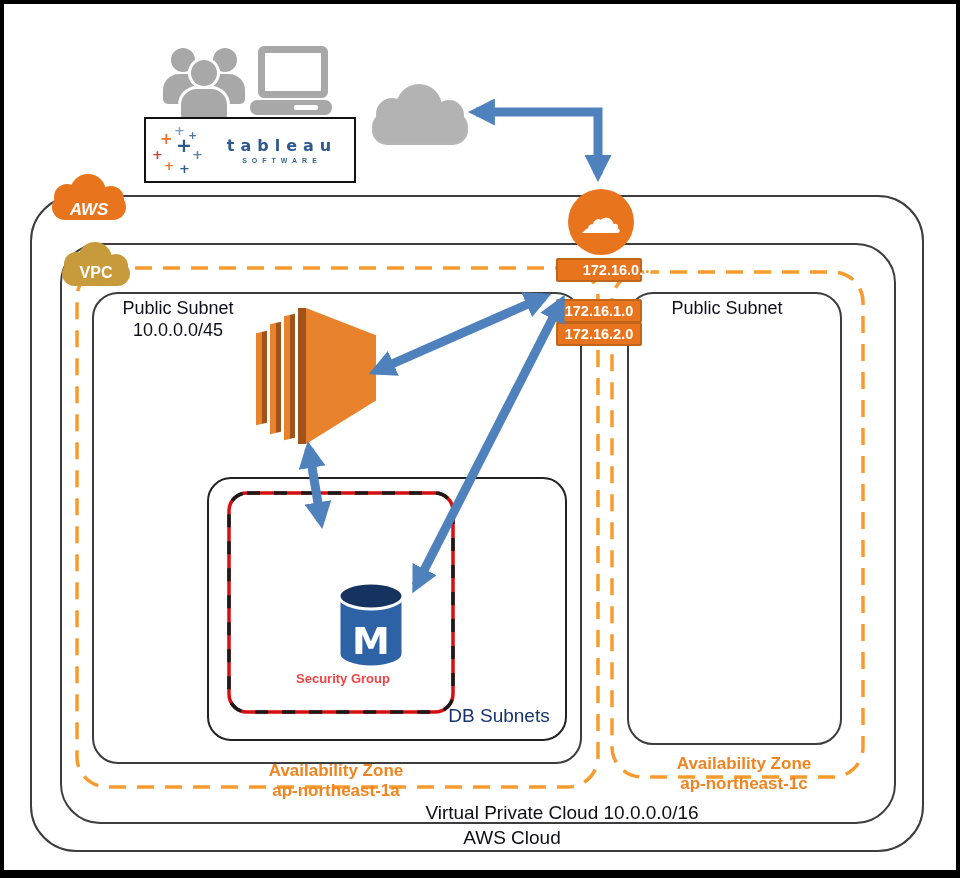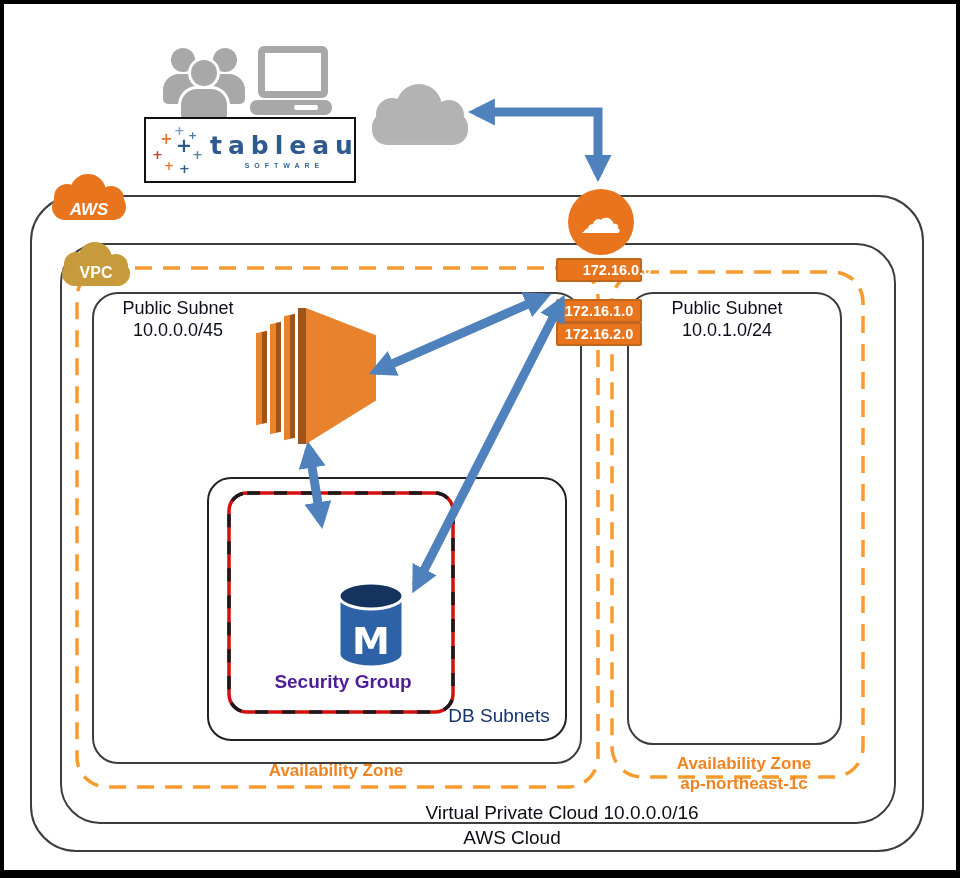--- a/index.html
+++ b/index.html
@@ -23,21 +23,21 @@
   
   .lap-screen{left:258px;top:46px;width:56px;height:38px;border:7px solid #a8a8a8;border-radius:6px;background:#fff;z-index:10;}
   .lap-base{left:250px;top:100px;width:82px;height:15px;background:#a8a8a8;border-radius:7px;z-index:10;}
   .lap-slot{left:294px;top:105px;width:24px;height:5px;background:#fff;border-radius:2px;z-index:11;}
 
   
   .tab-box{left:144px;top:117px;width:208px;height:62px;border:2.5px solid #111;background:#fff;z-index:10;display:flex;align-items:center;}
   .tab-mark{position:relative;width:58px;height:56px;flex:0 0 auto;margin-left:6px;}
   .tab-mark span{position:absolute;font-weight:bold;font-family:"DejaVu Sans",sans-serif;line-height:1;}
   .tab-word{flex:1;text-align:center;}
-  .tab-name{font-size:25px;font-weight:bold;letter-spacing:6px;color:#2e5a8f;font-family:"DejaVu Sans",sans-serif;}
+  .tab-name{font-size:16px;font-weight:bold;letter-spacing:6px;color:#2e5a8f;font-family:"DejaVu Sans",sans-serif;}
   .tab-sub{font-size:7px;letter-spacing:5px;color:#35689a;margin-top:2px;font-weight:bold;}
 
   
   .cloud{position:absolute;}
   .cloud i{position:absolute;border-radius:50%;}
   .cloud .pill{position:absolute;border-radius:999px;}
   .cloud .ctext{position:absolute;left:0;right:0;bottom:6px;text-align:center;color:#fff;font-weight:bold;}
 
   .inet{left:372px;top:82px;width:96px;height:62px;z-index:10;}
   .inet i,.inet .pill{background:#b3b3b3;}
@@ -75,21 +75,21 @@
   
   .gw{left:568px;top:189px;width:66px;height:66px;border-radius:50%;background:#e8751d;z-index:25;
       display:flex;align-items:center;justify-content:center;}
   .gw span{color:#fff;font-size:42px;line-height:1;font-family:"DejaVu Sans",sans-serif;margin-top:-6px;}
   .badge{position:absolute;left:556px;width:86px;height:24px;background:#e8751d;border:2px solid #c0661c;
          color:#fff;font-weight:bold;font-size:14.5px;display:flex;align-items:center;justify-content:center;
          z-index:35;box-sizing:border-box;border-radius:2px;}
 
   
   .sub-lbl{font-size:18px;line-height:22px;width:170px;color:#0e0e1c;z-index:15;}
-  .sg-lbl{left:253px;top:671px;width:180px;font-size:19px;font-weight:bold;color:#4c1d95;z-index:15;}
+  .sg-lbl{left:253px;top:671px;width:180px;font-size:13px;font-weight:bold;color:#ef4444;z-index:15;}
   .dbs-lbl{left:439px;top:705px;width:120px;font-size:19px;color:#16356b;z-index:15;}
   .az-lbl{width:190px;font-size:17px;line-height:20px;font-weight:bold;color:#f08420;z-index:15;text-align:center;}
   .vpc-cap{left:412px;top:802px;width:300px;font-size:19px;z-index:15;}
   .aws-cap{left:392px;top:827px;width:240px;font-size:19px;z-index:15;}
 
   svg.layer{position:absolute;left:0;top:0;z-index:3;pointer-events:none;}
   svg.arrows{z-index:40;}
 </style>
 </head>
 <body>
@@ -171,41 +171,41 @@
   <div class="badge" style="top:258px;padding-left:36px;">172.16.0.0</div>
   <div class="badge" style="top:287px;margin-top:12px;">172.16.1.0</div>
   <div class="badge" style="top:322px;">172.16.2.0</div>
 
   <div class="lbl sub-lbl" style="left:93px;top:297px;">
     <div>Public Subnet</div>
     <div>10.0.0.0/45</div>
   </div>
   <div class="lbl sub-lbl" style="left:642px;top:297px;">
     <div>Public Subnet</div>
-    <div>10.0.1.0/24</div>
   </div>
 
   <div class="abs ec2">
     <span class="slat" style="left:0px;top:24px;height:92px;"></span>
     <span class="slat" style="left:14px;top:15px;height:110px;"></span>
     <span class="slat" style="left:28px;top:7px;height:124px;"></span>
     <span class="ec2col"></span>
     <span class="ec2body"></span>
   </div>
 
   <svg class="abs cyl" width="74" height="96">
     <path d="M 4 16 L 4 74 A 32 13 0 0 0 68 74 L 68 16 Z" fill="#2d62a7" stroke="#ffffff" stroke-width="3"></path>
     <ellipse cx="36" cy="16" rx="32" ry="13" fill="#16325f" stroke="#ffffff" stroke-width="3"></ellipse>
     <text x="36" y="74" text-anchor="middle" font-family="DejaVu Sans, sans-serif" font-size="38" font-weight="bold" fill="#ffffff">M</text>
   </svg>
 
   <div class="lbl sg-lbl">Security Group</div>
   <div class="lbl dbs-lbl">DB Subnets</div>
   <div class="lbl az-lbl" style="left:241px;top:761px;">
     <div>Availability Zone</div>
+    <div>ap-northeast-1a</div>
   </div>
   <div class="lbl az-lbl" style="left:649px;top:754px;">
     <div>Availability Zone</div>
     <div>ap-northeast-1c</div>
   </div>
   <div class="lbl vpc-cap">Virtual Private Cloud 10.0.0.0/16</div>
   <div class="lbl aws-cap">AWS Cloud</div>
 
   <svg class="layer arrows" width="960" height="878">
     <defs>

